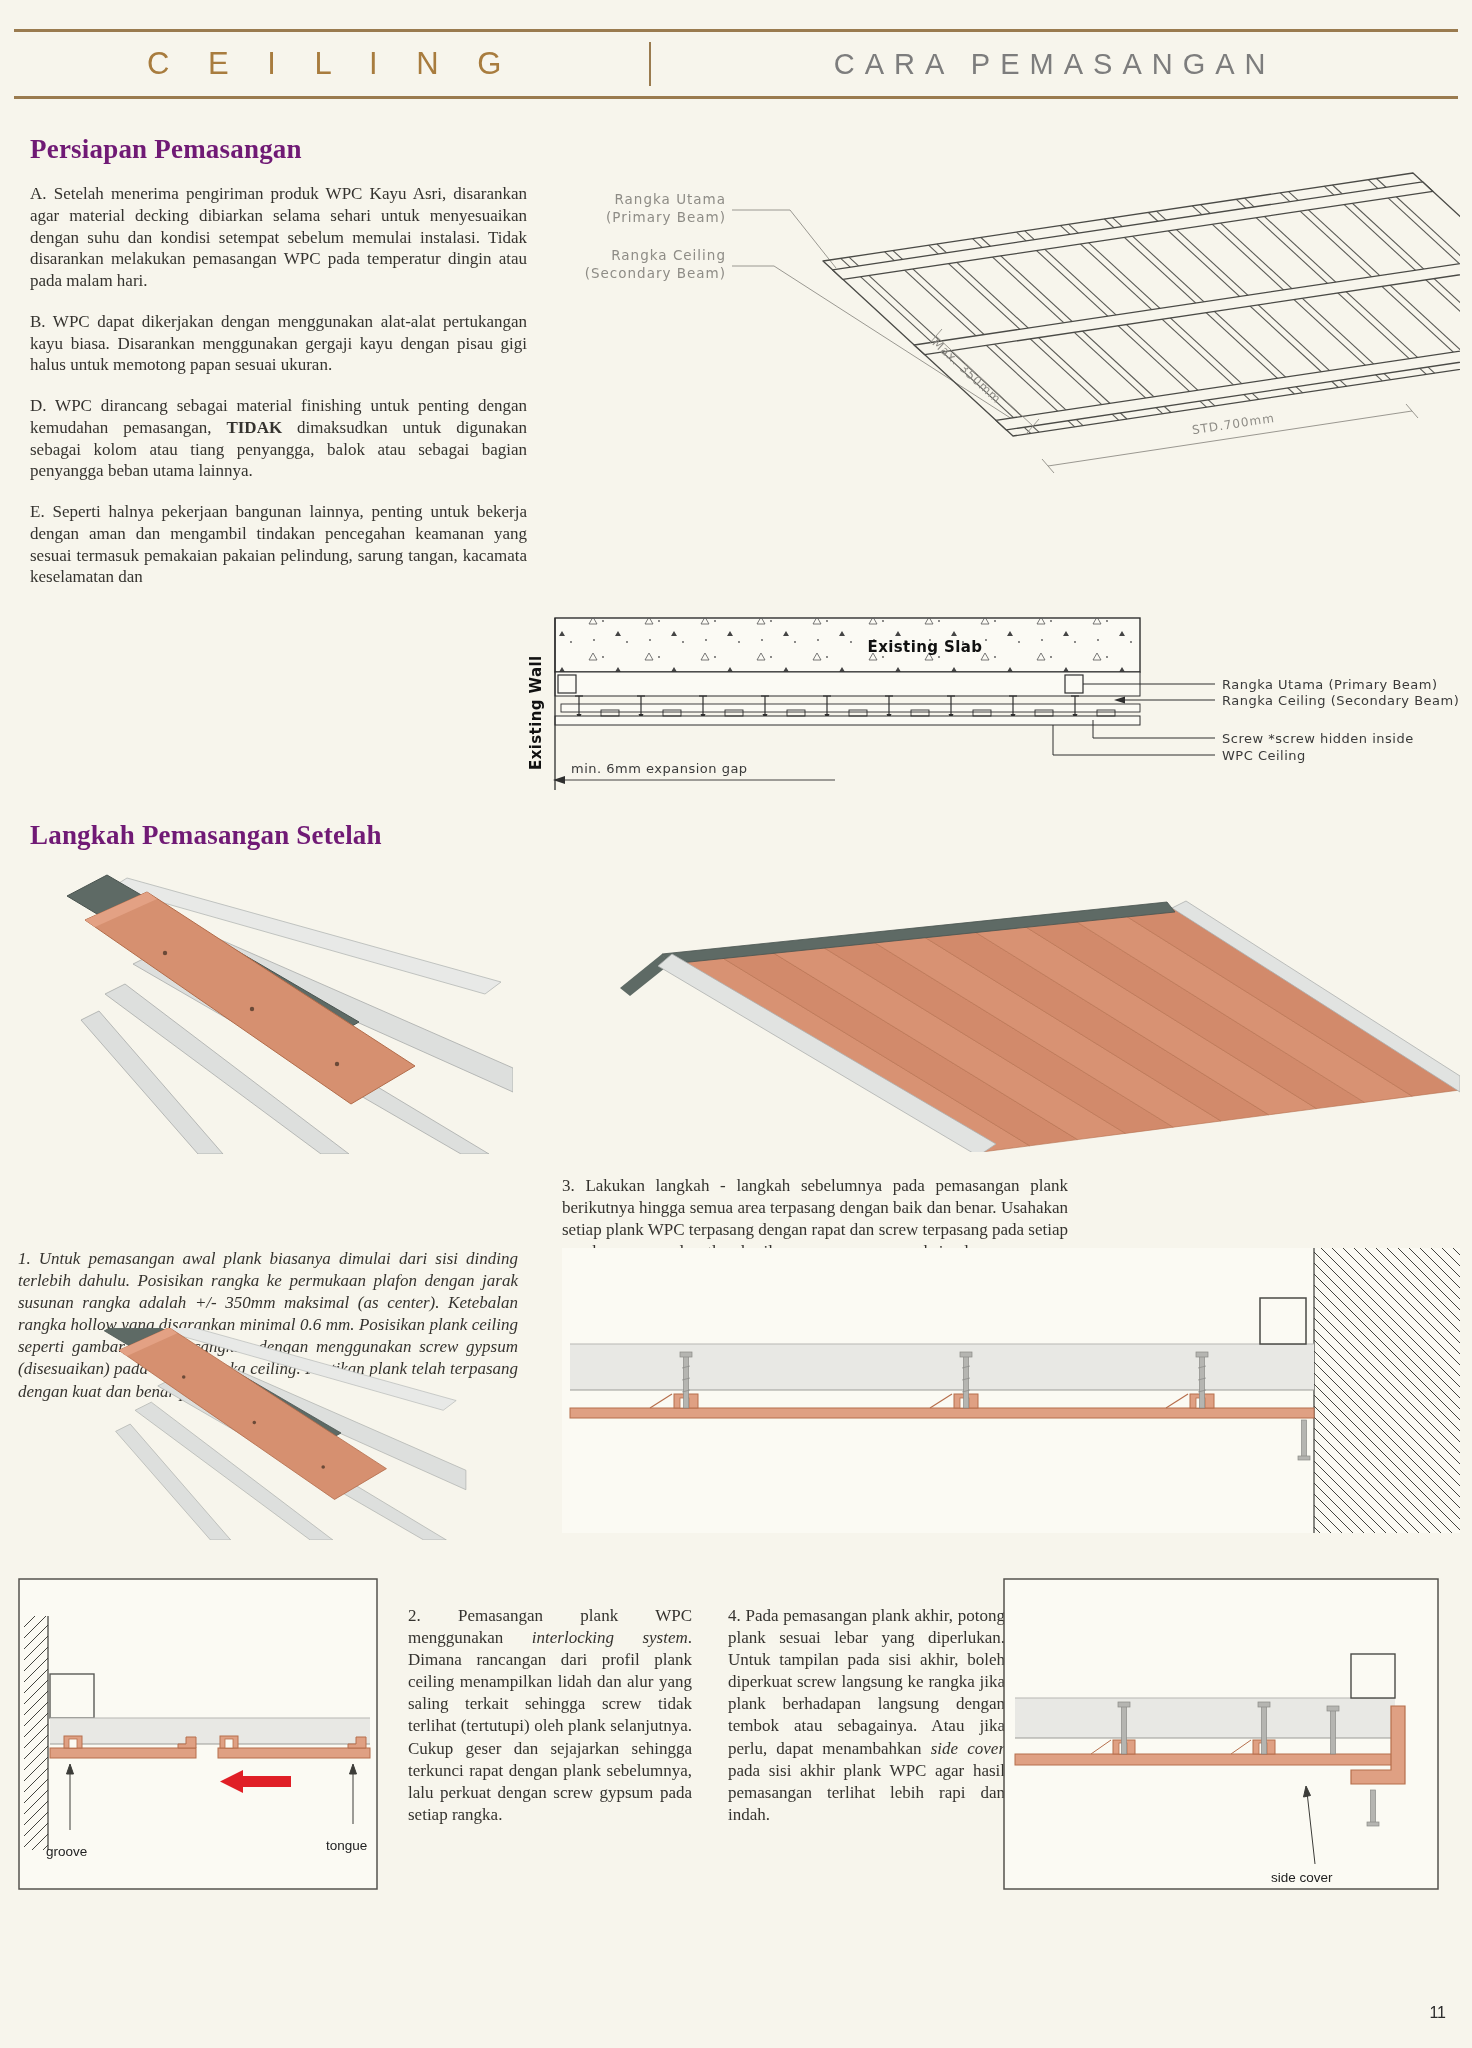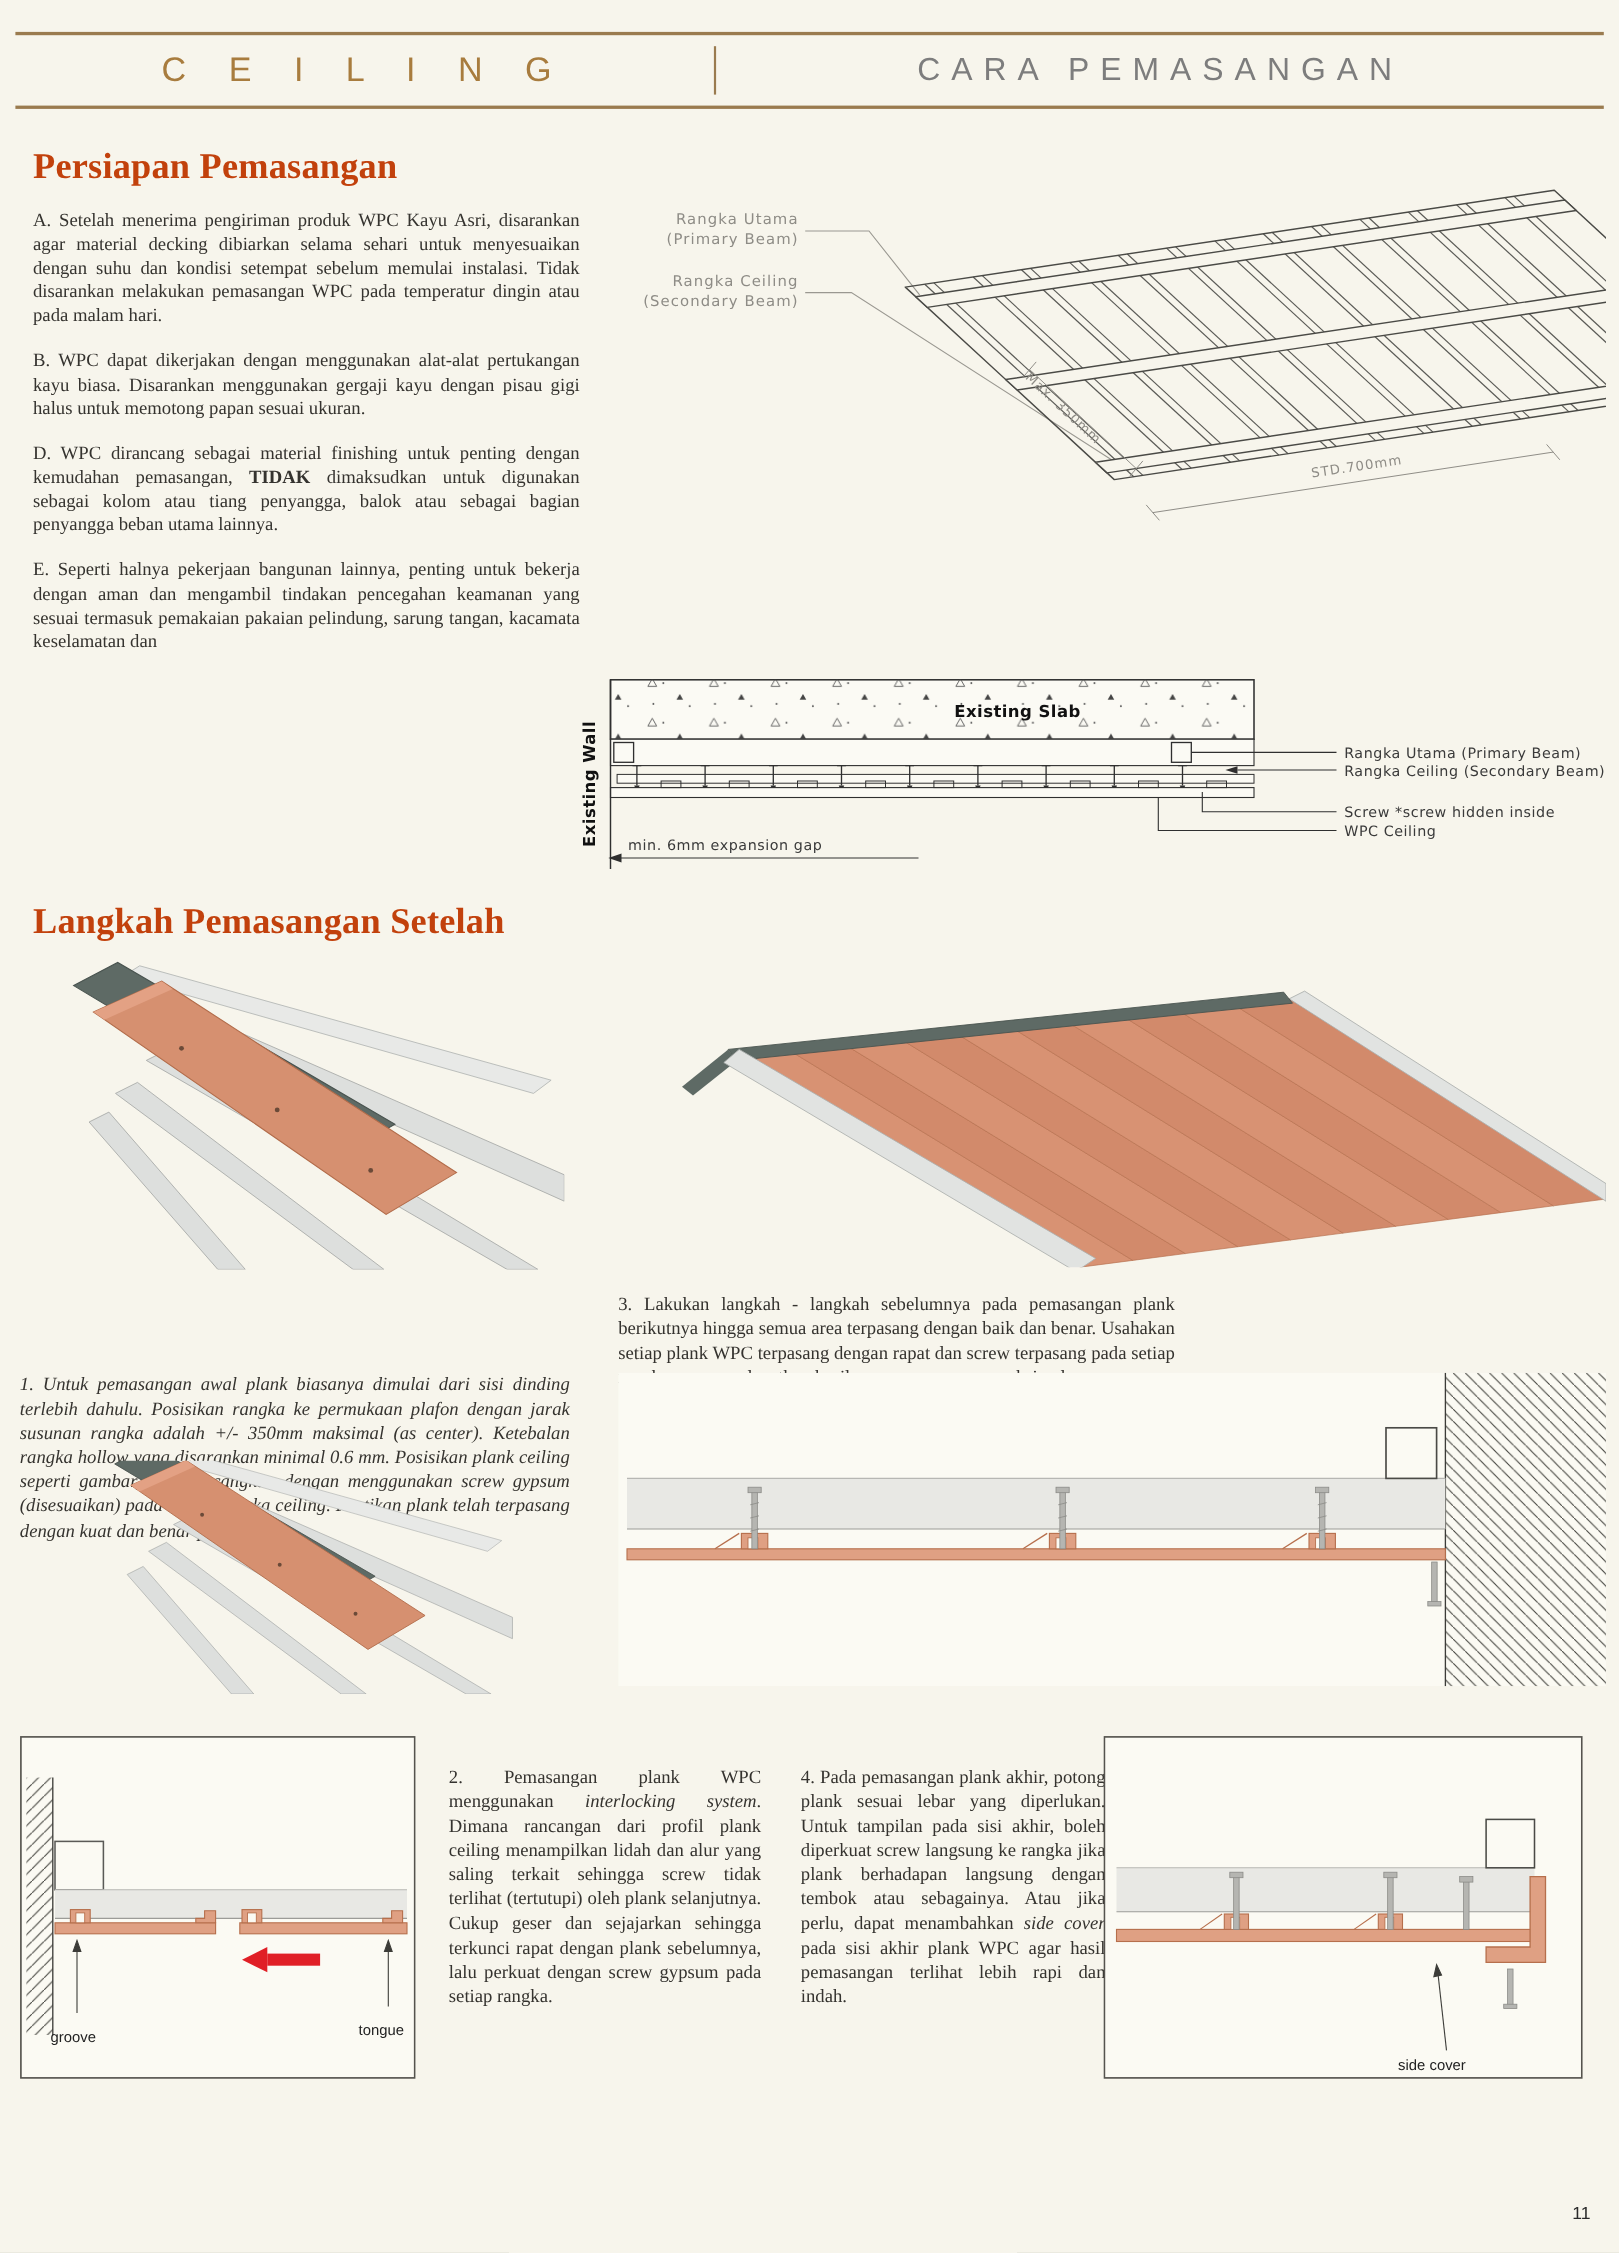--- a/index.html
+++ b/index.html
@@ -10,21 +10,21 @@
   .header{position:absolute;left:14px;right:14px;top:12px;height:64px;
           border-top:3px solid #9a7b4f;border-bottom:3px solid #9a7b4f;
           display:flex;align-items:stretch;margin-top:17px;}
   .header-cell{display:flex;align-items:center;justify-content:center;
                font-family:"Liberation Sans", sans-serif;}
   .header-left{flex:0 0 44%;color:#a87c3e;font-size:31px;letter-spacing:15px;}
   .header-right{flex:1;color:#7d7d7d;font-size:29px;letter-spacing:10px;}
   .header-divider{width:2px;background:#9a7b4f;align-self:center;height:44px;}
 
   .abs{position:absolute;}
-  h1.sec-heading{margin:0;font-size:33px;font-weight:bold;color:#c2410c;letter-spacing:0.2px;}
+  h1.sec-heading{margin:0;font-size:27px;font-weight:bold;color:#701a75;letter-spacing:0.2px;}
   p.body{font-size:17px;line-height:1.28;text-align:justify;margin:0 0 19px 0;}
   p.body:last-child{margin-bottom:0;}
 
   .prep-col{left:30px;top:134px;width:497px;}
   .prep-col h1{margin-bottom:18px;}
 
   .step-text{font-size:17px;line-height:1.3;text-align:justify;}
   .step1{left:18px;top:1231px;width:500px;font-style:italic;}
   .step3{left:562px;top:1158px;width:506px;}
   .step2{left:408px;top:1588px;width:284px;}

